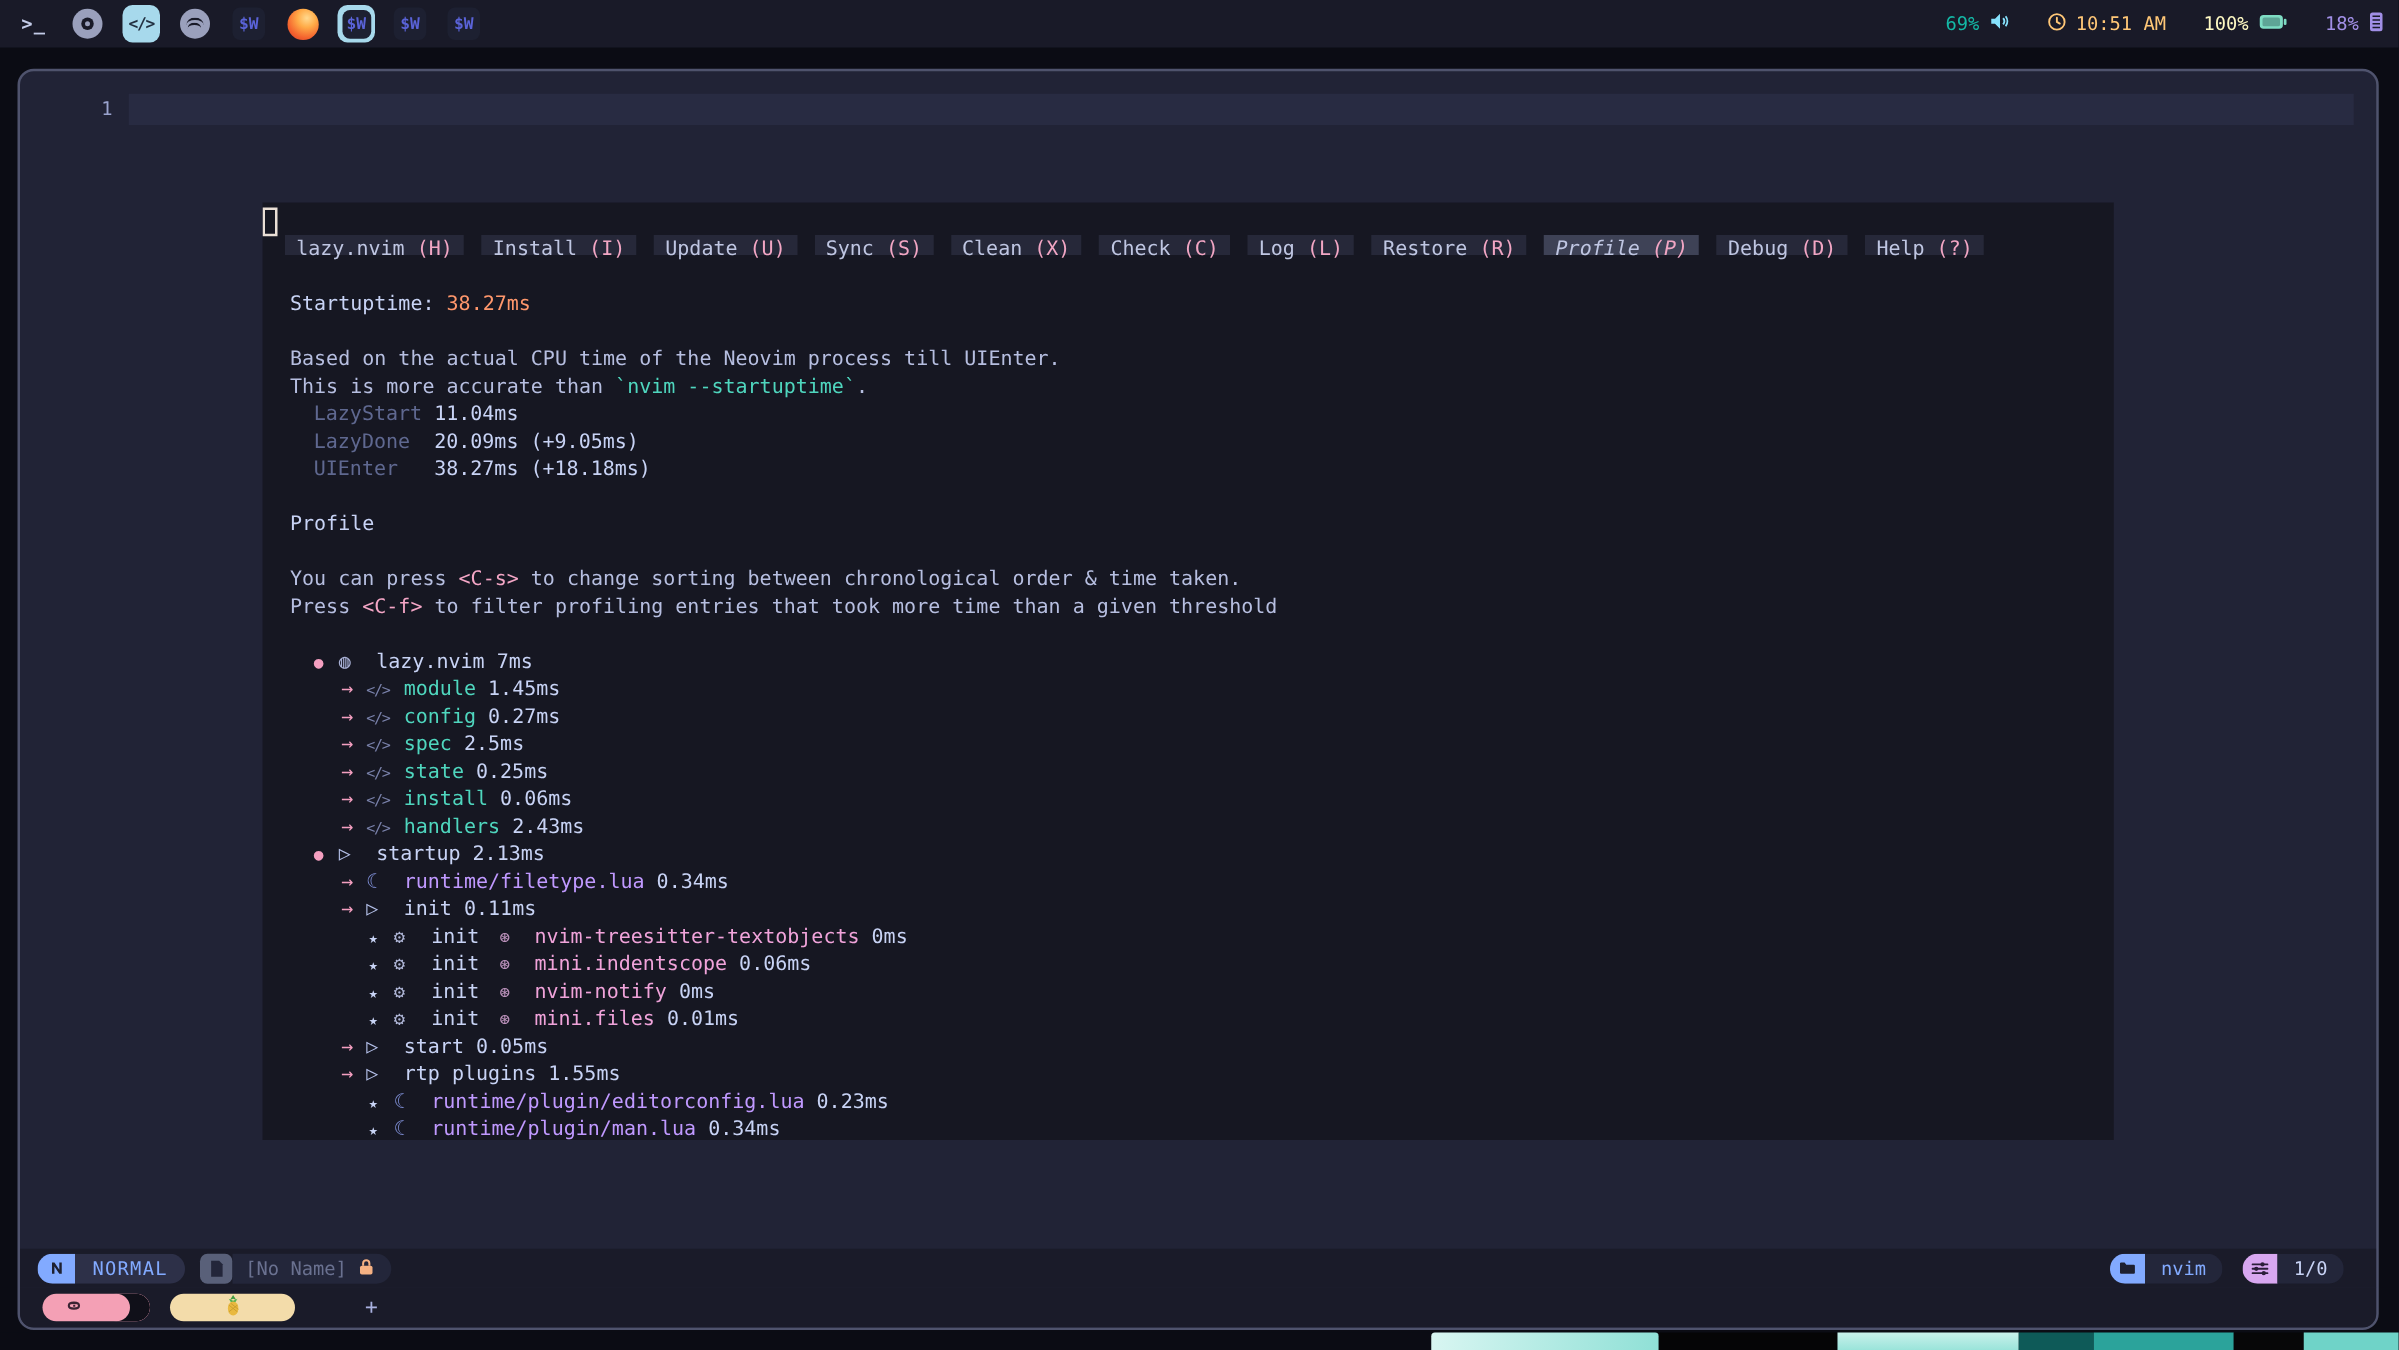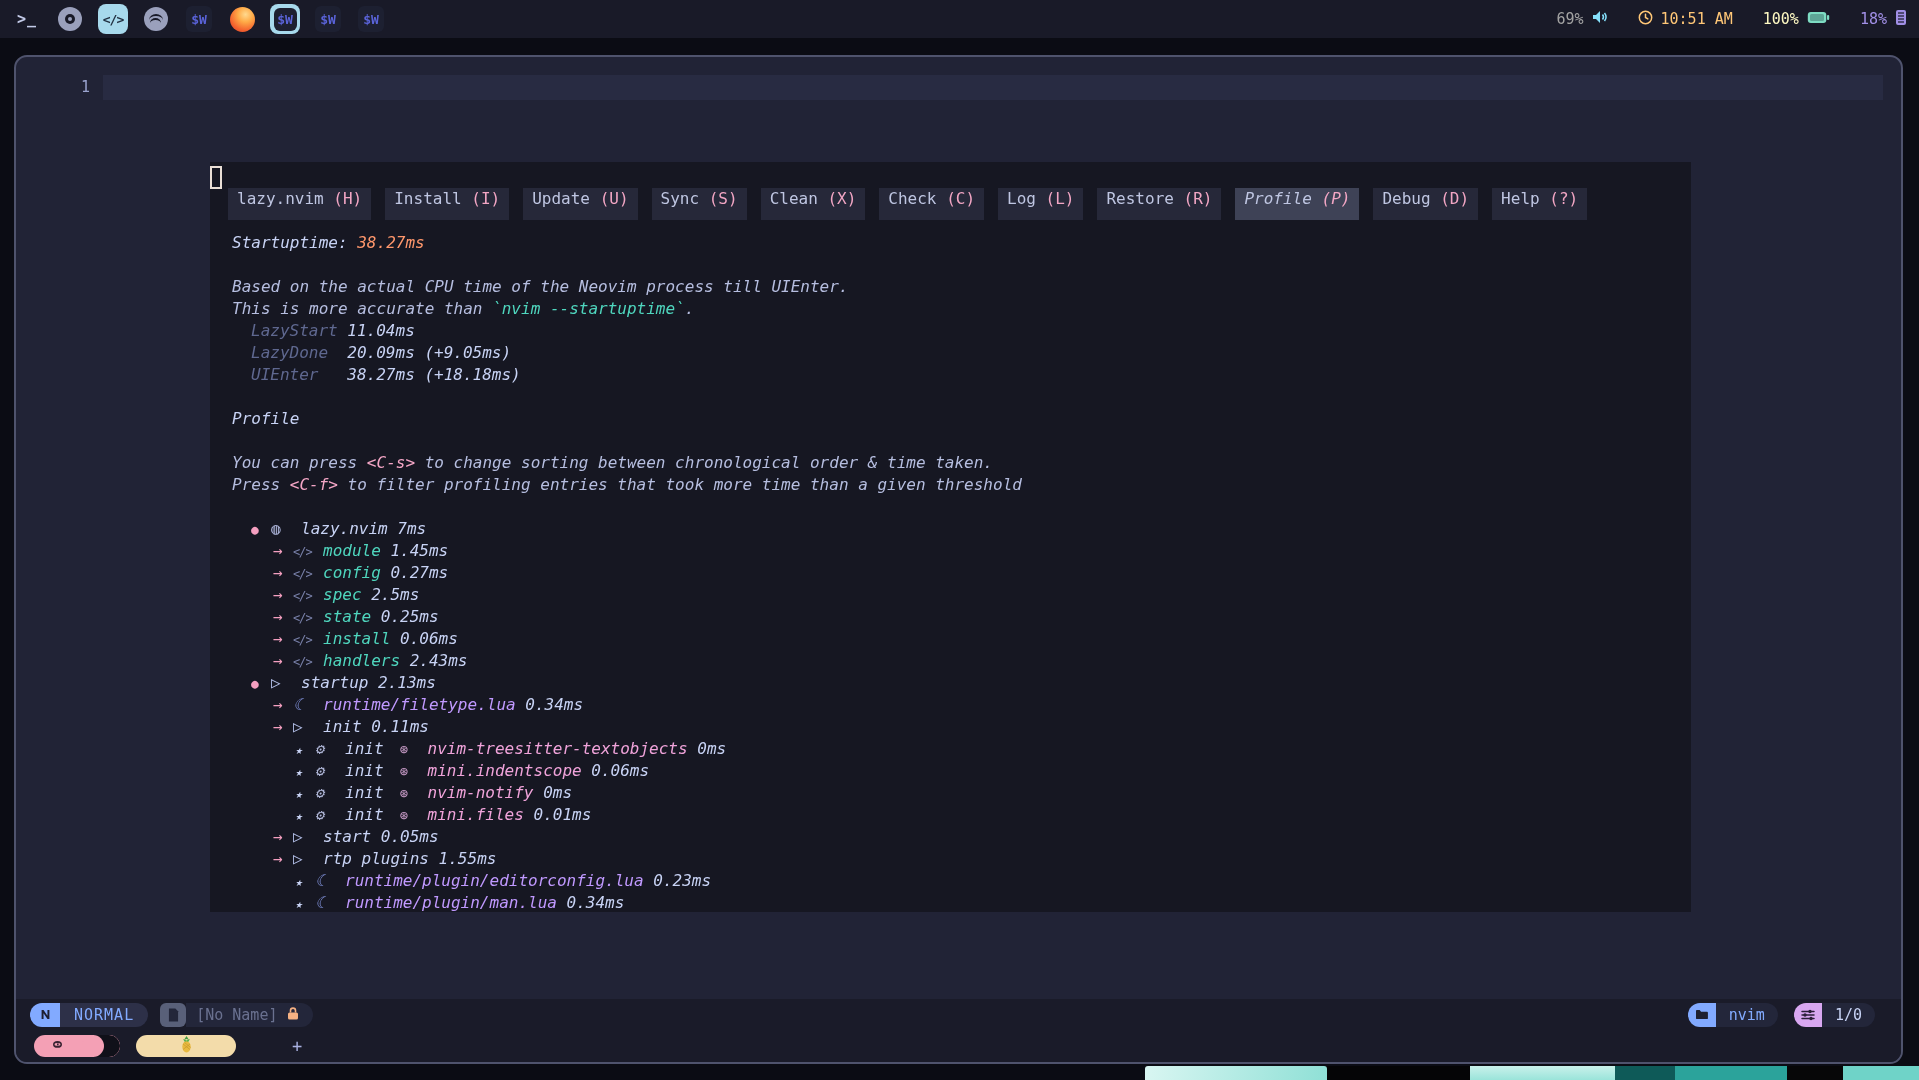--- a/index.html
+++ b/index.html
@@ -16,35 +16,35 @@
   .icon-code{width:28px;height:28px;border-radius:7px;background:#a7d9ec;color:#223041;font-weight:bold;font-size:13px;display:flex;align-items:center;justify-content:center;letter-spacing:-1px;}
   .icon-chrome{width:24px;height:24px;border-radius:50%;background:#9aa0bc;position:relative;}
   .icon-chrome::after{content:"";position:absolute;left:7px;top:7px;width:10px;height:10px;border-radius:50%;background:#191a28;}
   .icon-chrome::before{content:"";position:absolute;left:10px;top:10px;width:4px;height:4px;border-radius:50%;background:#9aa0bc;z-index:1;}
   .icon-spotify{width:24px;height:24px;border-radius:50%;background:#9aa0bc;position:relative;}
   .icon-spotify::before{content:"";position:absolute;left:5px;top:7px;width:14px;height:10px;border-top:2px solid #191a28;border-radius:50%;}
   .icon-spotify::after{content:"";position:absolute;left:6px;top:11px;width:11px;height:8px;border-top:2px solid #191a28;border-radius:50%;}
   .icon-firefox{width:25px;height:25px;border-radius:50%;background:radial-gradient(circle at 62% 30%,#ffd98f 0%,#ffab47 32%,#f4622e 68%,#cf3a2b 100%);}
   .tb-status{margin-left:auto;display:flex;align-items:center;gap:30px;font-size:15px;}
   .st-group{display:flex;align-items:center;gap:8px;cursor:pointer;}
-  .st-volume{color:#a3a3a3;} .st-clock{color:#ffc777;} .st-batt{color:#fef9c3;} .st-mem{color:#a18fe6;}
+  .st-volume{color:#14b8a6;} .st-clock{color:#ffc777;} .st-batt{color:#fef9c3;} .st-mem{color:#a18fe6;}
 
   
   .terminal{position:absolute;left:14px;top:55px;width:1889px;height:1009px;background:#212336;border:2px solid #4f536d;border-radius:13px;box-sizing:border-box;overflow:hidden;}
   .cursorline{position:absolute;left:87px;top:18px;right:18px;height:25px;background:#282b42;}
   .linenr{position:absolute;left:0;top:18px;width:74px;text-align:right;line-height:25px;color:#9aa3ce;font-size:15px;}
 
   
   .lazy{position:absolute;left:194px;top:105px;width:1481px;height:750px;background:#161722;font-size:16px;overflow:hidden;}
   .lz-cursor{position:absolute;left:0;top:4px;width:12px;height:23px;border:2px solid #eadfd6;box-sizing:border-box;}
   .lz-tabs{position:absolute;left:18px;top:26px;display:flex;gap:14px;}
-  .lz-tab{height:32px;line-height:22px;padding:0 9px;background:#262839;color:#bfc6e2;white-space:pre;cursor:pointer;}
+  .lz-tab{height:16px;line-height:22px;padding:0 9px;background:#262839;color:#bfc6e2;white-space:pre;cursor:pointer;}
   .lz-tab.active{background:#3e4256;font-style:italic;}
   .lz-key{color:#f2a6c4;}
-  .lz-body{position:absolute;left:22px;top:70px;right:19px;line-height:22px;white-space:pre;font-style:italic;}
+  .lz-body{position:absolute;left:22px;top:70px;right:19px;line-height:22px;white-space:pre;}
   .lz-line{height:22px;}
   .blank{height:22px;}
   .ind-t{padding-left:19px;}
   .ind1{padding-left:19px;} .ind2{padding-left:41px;} .ind3{padding-left:63px;}
   .c-fg{color:#c8d3f5;} .c-dim{color:#b6bee0;} .c-teal{color:#4fd6be;} .c-purple{color:#c099ff;}
   .c-pink{color:#f4a6c6;} .c-magenta{color:#f0a3da;} .c-orange{color:#ff976c;}
   .t-label{display:inline-block;width:10ch;color:#5f6890;}
   .mk{display:inline-block;width:20px;}
   .mk-dot{color:#f49fc0;font-size:13px;}
   .mk-arrow{color:#f49fc0;}

